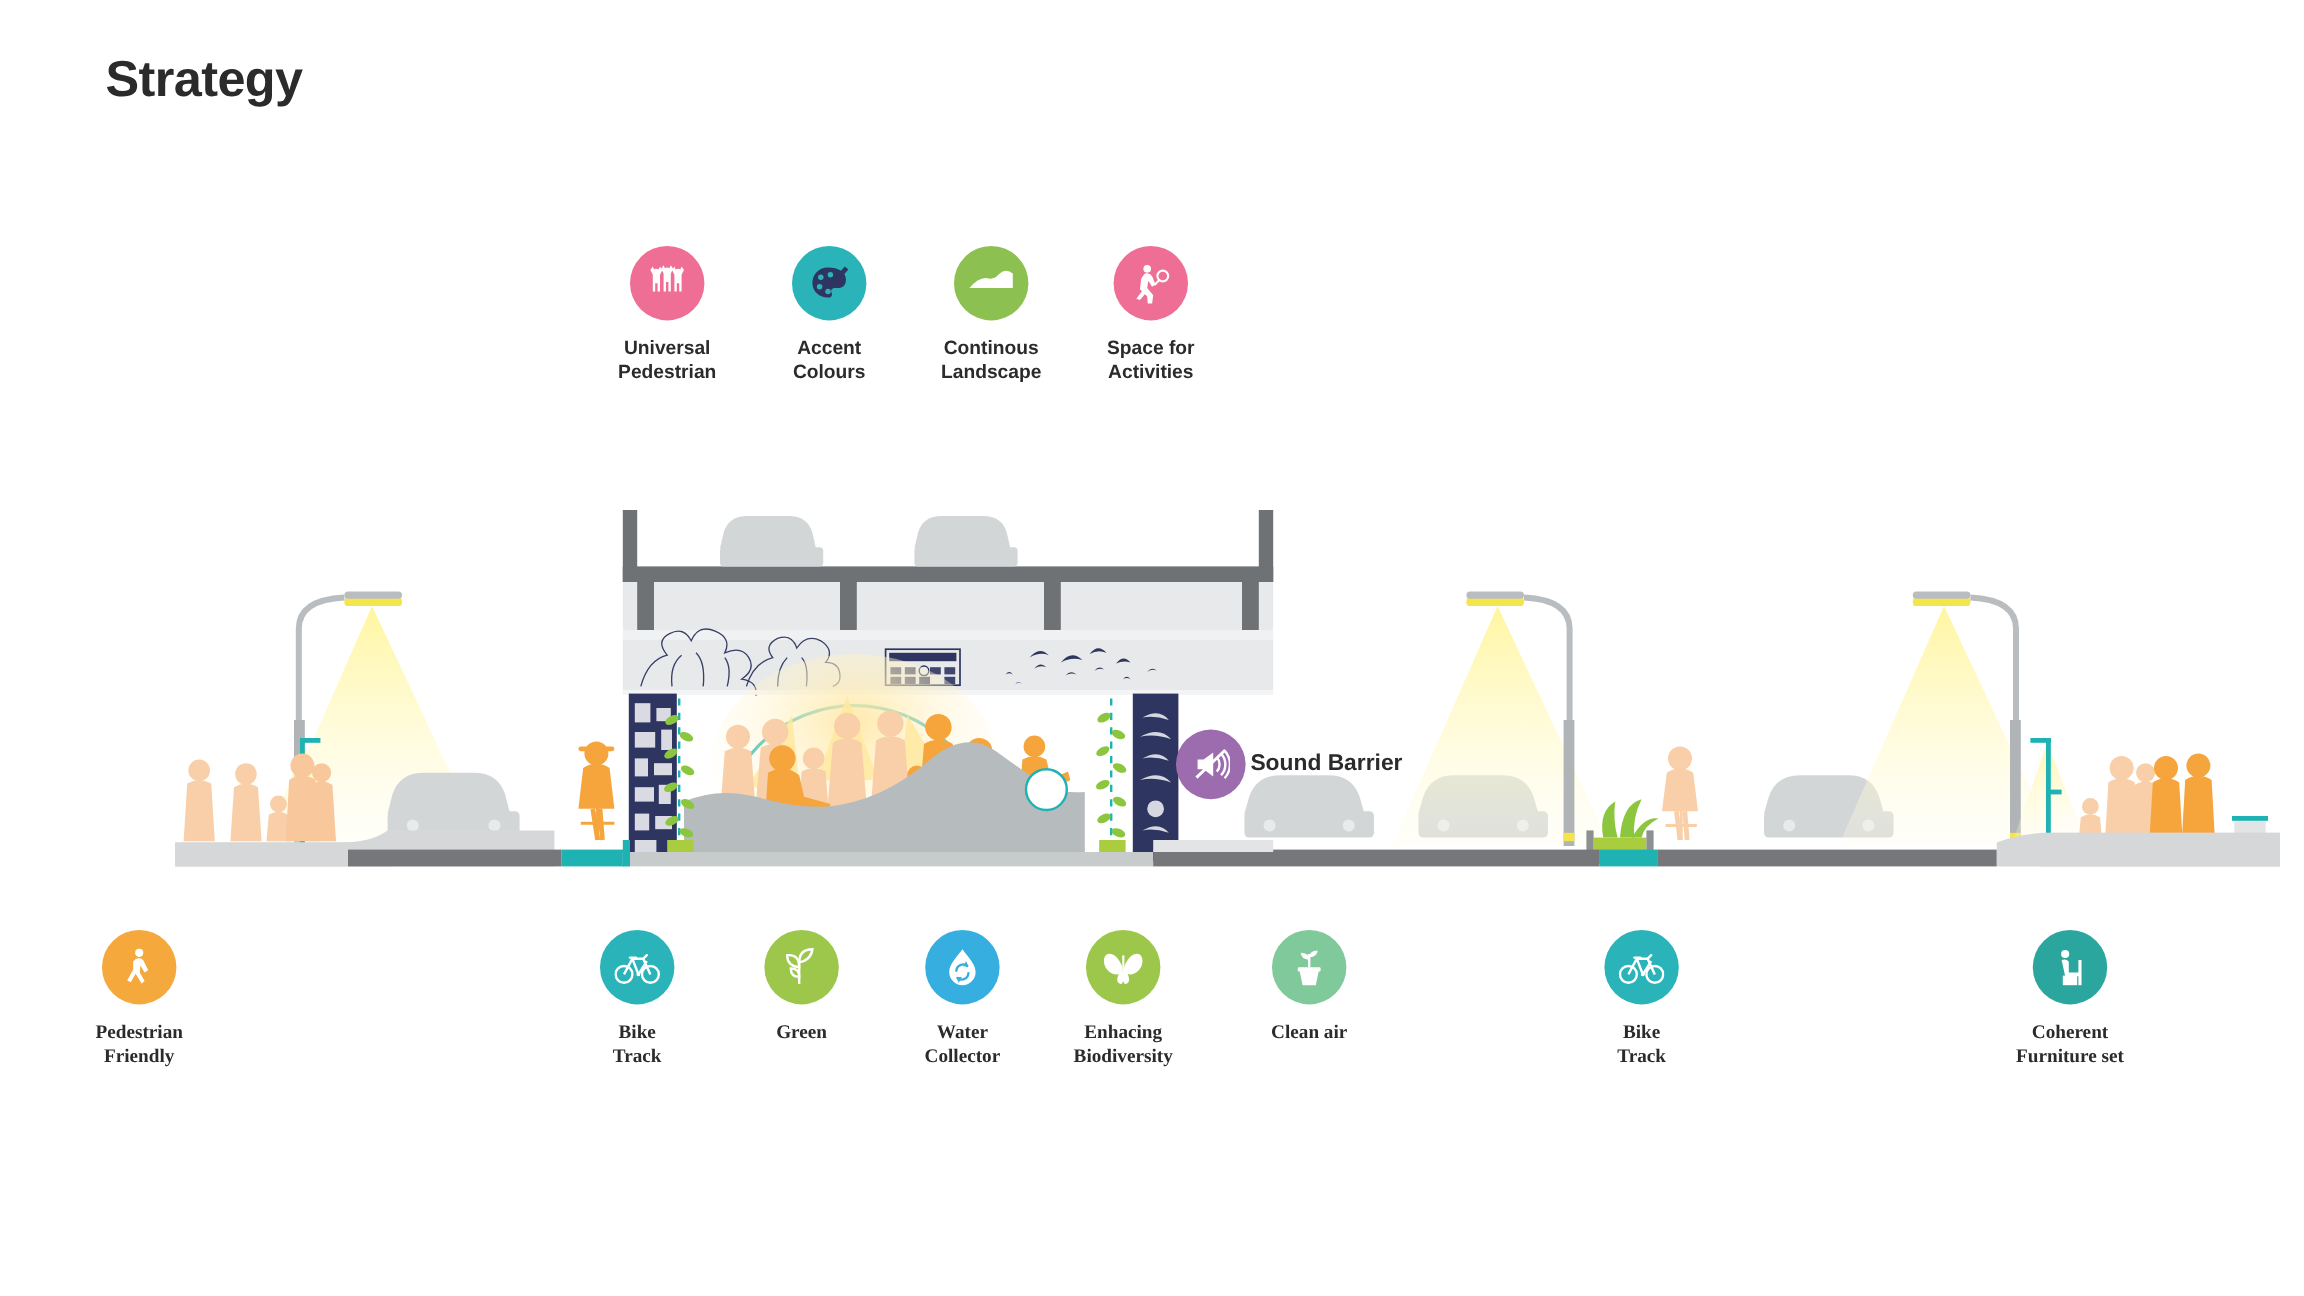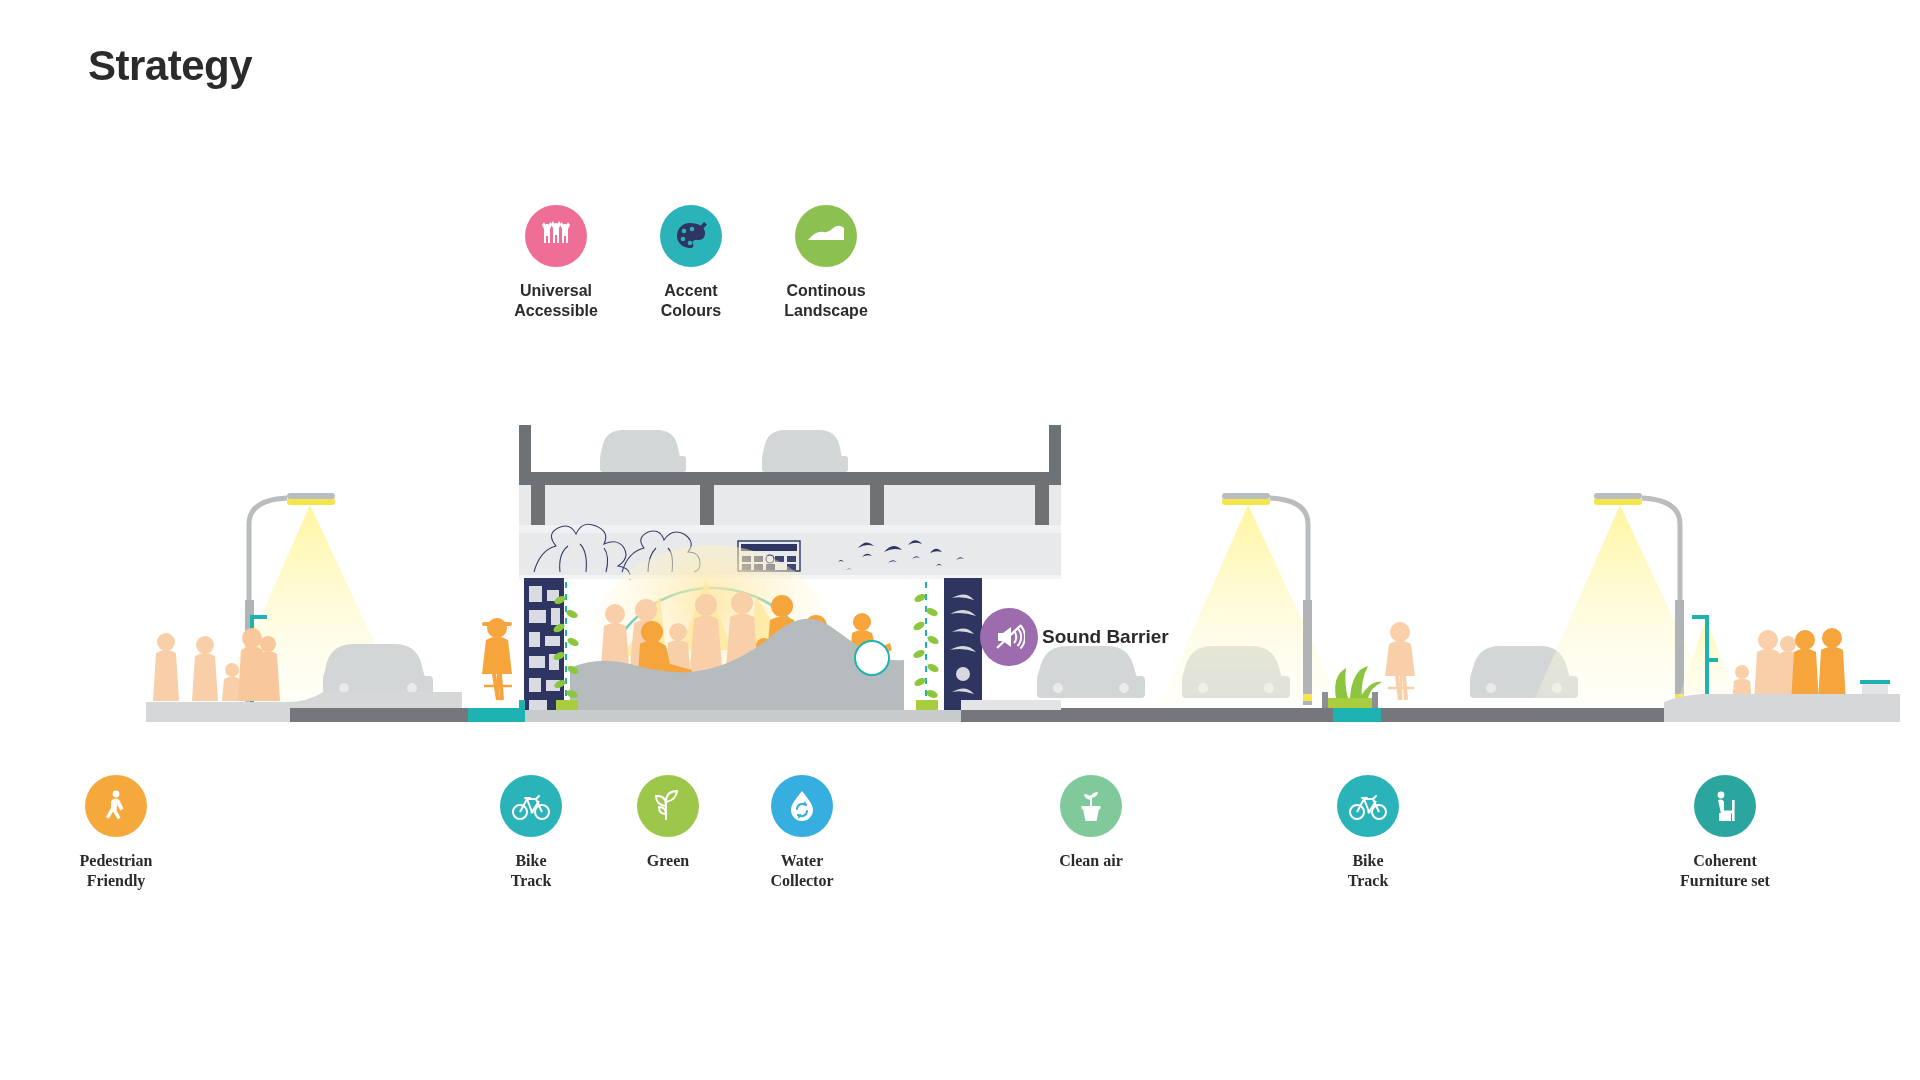--- a/index.html
+++ b/index.html
@@ -420,21 +420,21 @@
           <circle cx="9" cy="9" r="3"></circle>
               <circle cx="18" cy="8" r="3"></circle>
               <circle cx="27" cy="9" r="3"></circle>
           <path d="M4 7 l2 -3 l3 7 l3 -7 l2 3 l-2 4 v14 h-2 v-7 h-2 v7 h-2 v-14 z"></path>
           <path d="M13 6 l2 -3 l3 7 l3 -7 l2 3 l-2 4 v15 h-2 v-8 h-2 v8 h-2 v-15 z"></path>
           <path d="M22 7 l2 -3 l3 7 l3 -7 l2 3 l-2 4 v14 h-2 v-7 h-2 v7 h-2 v-14 z"></path>
         </g>
           </svg>
         </div>
         <div class="badge-label">Universal
-Accessible</div>
+Pedestrian</div>
       </div>
       <div class="badge-item" style="left: 621px;">
         <div class="badge-circle" style="background: rgb(43, 179, 186);">
           <svg width="36" height="36" viewBox="0 0 36 36">
         <path d="M17 5 C9 5 4 11 4 18 c0 7 6 12 13 12 c3 0 4 -2 3 -4 c-1 -2 0 -4 3 -4 h3 c4 0 6 -3 6 -7 C32 9 26 5 17 5 z" fill="#2e3560"></path>
         <g fill="#2bb3ba">
           <circle cx="11" cy="13" r="2.3"></circle>
               <circle cx="10" cy="21" r="2.3"></circle>
           <circle cx="17" cy="25" r="2.3"></circle>
               <circle cx="19" cy="11" r="2.3"></circle>
@@ -448,20 +448,35 @@
       </div>
       <div class="badge-item" style="left: 756px;">
         <div class="badge-circle" style="background: rgb(140, 193, 82);">
           <svg width="40" height="40" viewBox="0 0 40 40">
         <path d="M2 24 q8 -10 16 -8 q4 1 8 -3 q6 -6 12 -1 l0 12 h-36 z" fill="#ffffff"></path>
       </svg>
         </div>
         <div class="badge-label">Continous
 Landscape</div>
       </div>
+      <div class="badge-item" style="left: 889px;">
+        <div class="badge-circle" style="background: rgb(239, 110, 149);">
+          <svg width="34" height="34" viewBox="0 0 34 34">
+        <g fill="#ffffff">
+          <circle cx="14" cy="5" r="3.2"></circle>
+          <path d="M12 9 q4 -1 6 2 l3 7 l-3 2 l-3 -5 l-1 6 l5 6 l-1 8 h-3.5 l-0.5 -7 l-6 -6 l1 -9 z"></path>
+          <path d="M5 30 l5 -7 l3 2 l-5 6 z"></path>
+        </g>
+        <circle cx="27" cy="11" r="4.5" fill="none" stroke="#ffffff" stroke-width="1.8"></circle>
+        <path d="M24 14.5 l-4 4" stroke="#ffffff" stroke-width="1.8"></path>
+      </svg>
+        </div>
+        <div class="badge-label">Space for
+Activities</div>
+      </div>
     </div>
 
 <div id="bottom-badges" class="badge-row" style="left:0; top:775px; width:1920px; height:140px;font-family:Liberation Serif, serif;">
       <div class="badge-item" style="left: 46px;">
         <div class="badge-circle" style="background: rgb(245, 169, 60);">
           <svg width="34" height="34" viewBox="0 0 34 34">
         <g fill="#ffffff">
           <circle cx="17" cy="5" r="3.4"></circle>
           <path d="M14.5 10 q4 -1.5 6 1.5 l4 8 l-3 2 l-3.5 -6 l-0.5 6 l4 7 l-2.5 2 l-5 -8 l-4 7 l-3 -1.5 l5 -9 l0 -7 z"></path>
         </g>
@@ -507,20 +522,35 @@
           <path d="M13 21 a5.5 5.5 0 0 1 9 -4"></path>
           <path d="M23 23 a5.5 5.5 0 0 1 -9 4"></path>
         </g>
         <path d="M21 13 l2 4 l-4.5 0.5 z" fill="#36aee0"></path>
         <path d="M15 31 l-2 -4.5 l4.5 -0.5 z" fill="#36aee0"></path>
       </svg>
         </div>
         <div class="badge-label">Water
 Collector</div>
       </div>
+      <div class="badge-item" style="left: 866px;">
+        <div class="badge-circle" style="background: rgb(156, 199, 74);">
+          <svg width="38" height="38" viewBox="0 0 38 38">
+        <g fill="#ffffff">
+          <path d="M18 18 C12 4 2 6 3 15 c1 8 10 13 15 8 z"></path>
+          <path d="M20 18 C26 4 36 6 35 15 c-1 8 -10 13 -15 8 z"></path>
+          <path d="M18 19 C14 26 12 32 17 33 c2 0.5 2 -4 2 -7 z"></path>
+          <path d="M20 19 C24 26 26 32 21 33 c-2 0.5 -2 -4 -2 -7 z"></path>
+          <rect x="18.2" y="9" width="1.8" height="22" rx="0.9"></rect>
+        </g>
+      </svg>
+        </div>
+        <div class="badge-label">Enhacing
+Biodiversity</div>
+      </div>
       <div class="badge-item" style="left: 1021px;">
         <div class="badge-circle" style="background: rgb(128, 201, 155);">
           <svg width="34" height="34" viewBox="0 0 34 34">
         <g fill="#ffffff">
           <path d="M9 20 h16 l-2.5 12 h-11 z"></path>
           <rect x="7.5" y="17" width="19" height="3.6" rx="1"></rect>
           <rect x="16" y="6" width="2" height="11"></rect>
           <path d="M17 11 q-7 -1 -7 -6 q7 0 7 6z"></path>
           <path d="M17 9 q7 -1 7 -6 q-7 0 -7 6z"></path>
         </g>

